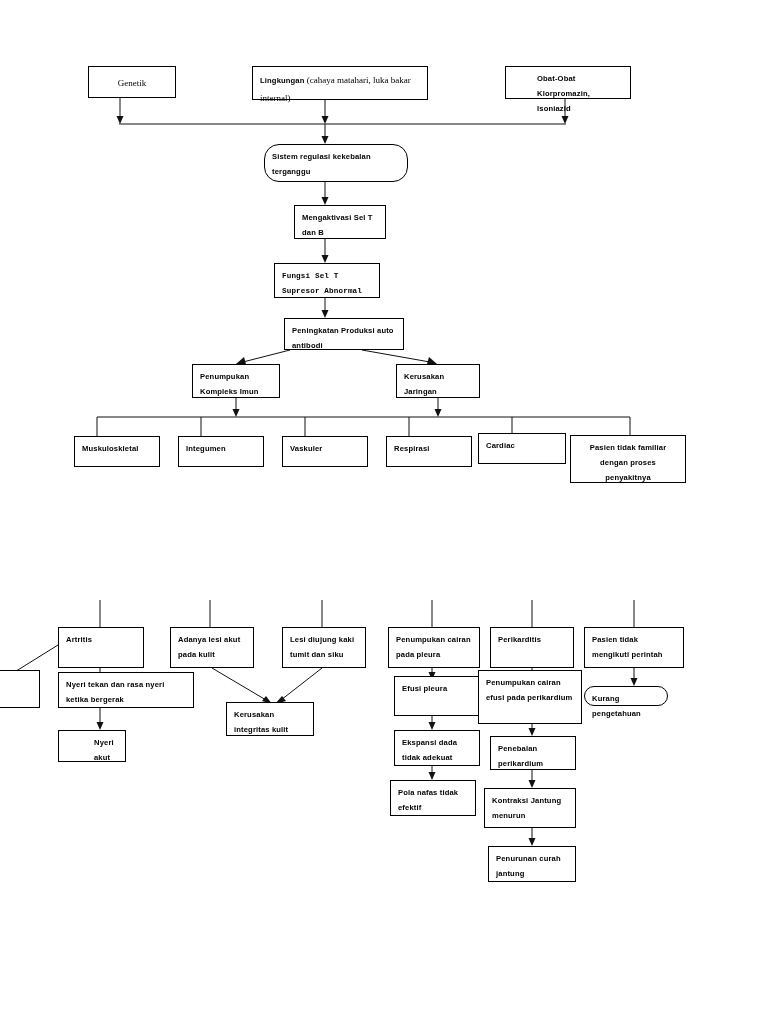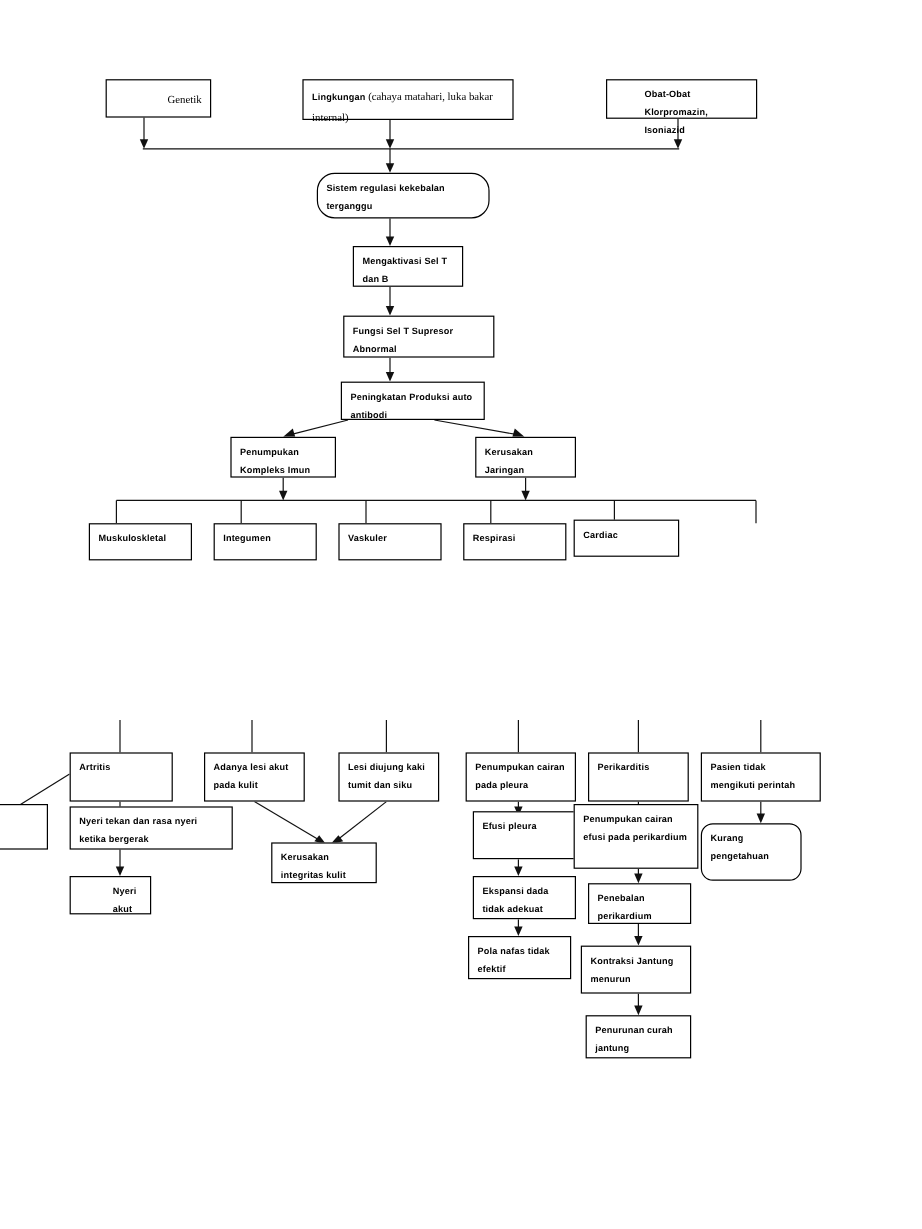--- a/index.html
+++ b/index.html
@@ -34,21 +34,21 @@
     padding: 5px 7px 0 7px;
     z-index: 5;
   }
   .node.serif {
     font-family: "Liberation Serif", serif;
     font-weight: normal;
     font-size: 9px;
     letter-spacing: 0;
   }
   .node.center {
-    text-align: right;
+    text-align: center;
   }
   .node .reg {
     font-weight: normal;
     font-family: "Liberation Serif", serif;
     font-size: 9px;
     letter-spacing: 0;
   }
   .node.above {
     z-index: 7;
   }
@@ -168,21 +168,21 @@
   </div>
 
   <div class="node" style="left:264px; top:144px; width:144px; height:38px;border-radius:15px;">
     <span>Sistem regulasi kekebalan terganggu</span>
   </div>
 
   <div class="node" style="left:294px; top:205px; width:92px; height:34px;">
     <span>Mengaktivasi Sel T dan B</span>
   </div>
 
-  <div class="node" style="left:286px; top:263px; width:126px; height:35px;">
+  <div class="node" style="left:274px; top:263px; width:106px; height:35px;font-family:Liberation Mono, monospace;">
     <span>Fungsi Sel T Supresor Abnormal</span>
   </div>
 
   <div class="node" style="left:284px; top:318px; width:120px; height:32px;">
     <span>Peningkatan Produksi auto antibodi</span>
   </div>
 
   <div class="node" style="left:192px; top:364px; width:88px; height:34px;">
     <span>Penumpukan Kompleks Imun</span>
   </div>
@@ -204,20 +204,23 @@
   </div>
 
   <div class="node" style="left:386px; top:436px; width:86px; height:31px;">
     <span>Respirasi</span>
   </div>
 
   <div class="node" style="left:478px; top:433px; width:88px; height:31px;">
     <span>Cardiac</span>
   </div>
 
+  <div class="node center above" style="left:570px; top:435px; width:116px; height:48px;">
+    <span>Pasien tidak familiar dengan proses penyakitnya</span>
+  </div>
 
   <div class="node" style="left:-38px; top:670px; width:78px; height:38px;">
     
   </div>
 
   <div class="node" style="left:58px; top:627px; width:86px; height:41px;">
     <span>Artritis</span>
   </div>
 
   <div class="node above" style="left:58px; top:672px; width:136px; height:36px;">
@@ -273,17 +276,17 @@
   </div>
 
   <div class="node" style="left:488px; top:846px; width:88px; height:36px;">
     <span>Penurunan curah jantung</span>
   </div>
 
   <div class="node" style="left:584px; top:627px; width:100px; height:41px;">
     <span>Pasien tidak mengikuti perintah</span>
   </div>
 
-  <div class="node" style="left:584px; top:686px; width:84px; height:48px;border-radius:10px;">
+  <div class="node" style="left:584px; top:686px; width:84px; height:20px;border-radius:10px;">
     <span>Kurang pengetahuan</span>
   </div>
 
 </div>
 
 </body></html>

